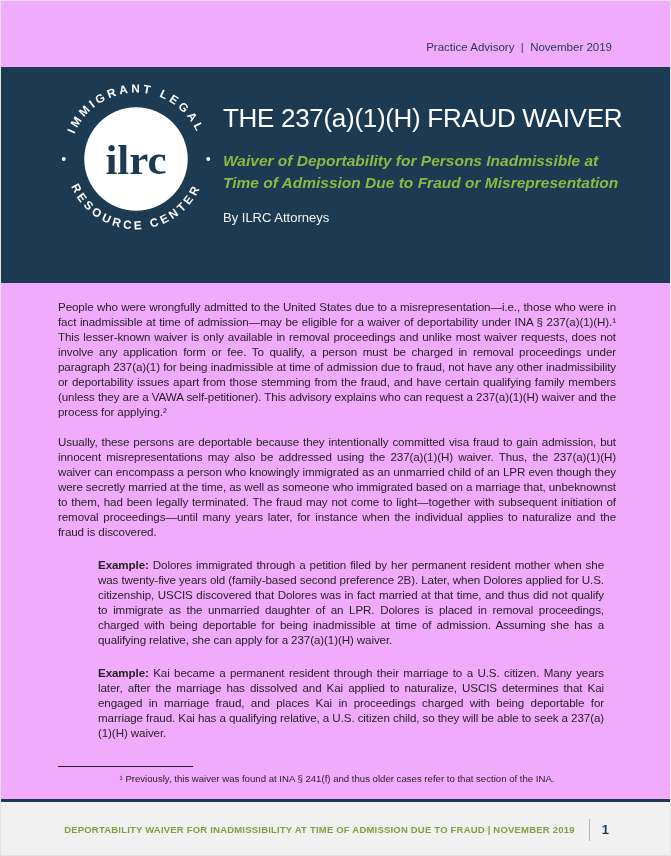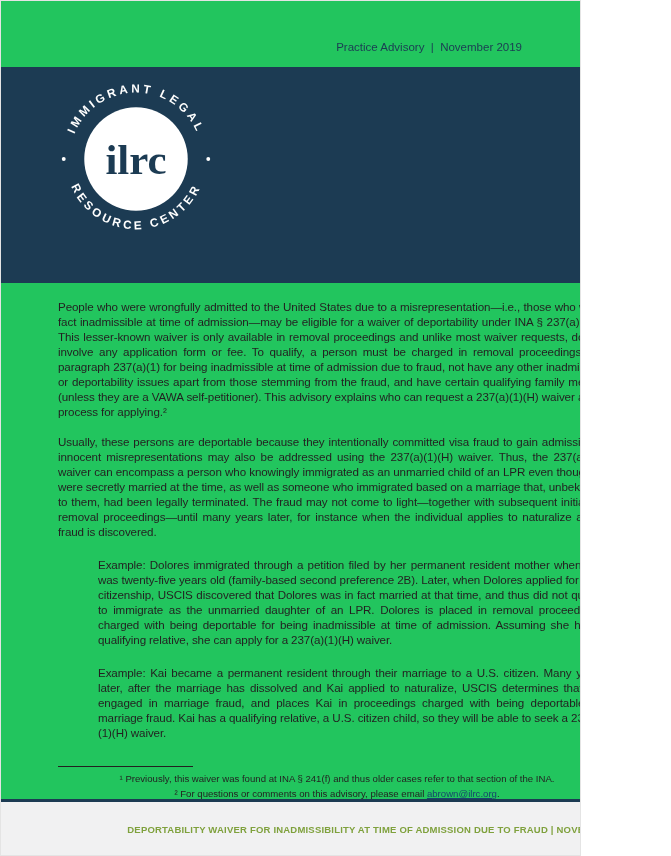--- a/index.html
+++ b/index.html
@@ -1,23 +1,23 @@
 <!DOCTYPE html>
 <html><head>
 <meta charset="utf-8">
 <style>
   * { box-sizing: border-box; margin: 0; padding: 0; }
   html, body { background: #fff; }
   body { font-family: "Liberation Sans", sans-serif; }
 
   .page {
     position: relative;
-    width: 581px;
+    width: 671px;
     height: 856px;
-    background: #22c55e;
+    background: #f0abfc;
     border: 1px solid #e4e4e4;
     overflow: hidden;
   }
 
   
   .meta-line {
     position: absolute;
     top: 40px;
     right: 58px;
     font-size: 11.5px;
@@ -91,21 +91,21 @@
     color: #231f20;
     font-size: 11.6px;
     line-height: 15px;
     letter-spacing: -0.1px;
   }
   .content p { text-align: justify; margin-bottom: 15px; }
   .example {
     margin: 18px 12px 18px 40px;
     text-align: justify;
   }
-  .example .ex-label { font-weight: 400; }
+  .example .ex-label { font-weight: 700; }
   .it { }
 
   .footnote-rule {
     margin-top: 26px;
     width: 135px;
     border-top: 1px solid #231f20;
   }
   .footnotes {
     margin-top: 4px;
     font-size: 9.6px;
@@ -130,21 +130,21 @@
   }
   .footer-bar {
     position: absolute;
     top: 801px;
     left: 0;
     width: 671px;
     height: 55px;
     background: #f1f1f2;
     display: flex;
     align-items: center;
-    justify-content: flex-end;
+    justify-content: center;
   }
   .footer-title {
     color: #7fa13d;
     font-size: 9.5px;
     font-weight: 700;
     letter-spacing: 0.2px;
   }
   .footer-sep {
     width: 1px;
     height: 22px;
@@ -173,35 +173,39 @@
         <textPath href="#arcTop" startOffset="50%" text-anchor="middle">IMMIGRANT LEGAL</textPath>
       </text>
       <text class="arc-text">
         <textPath href="#arcBottom" startOffset="50%" text-anchor="middle">RESOURCE CENTER</textPath>
       </text>
       <circle cx="11" cy="85" r="2" fill="#ffffff"></circle>
       <circle cx="159" cy="85" r="2" fill="#ffffff"></circle>
       <text x="85" y="100" text-anchor="middle" class="logo-word">ilrc</text>
     </svg>
 
+    <div class="banner-text">
+      <h1 class="doc-title">THE 237(a)(1)(H) FRAUD WAIVER</h1>
+      <h2 class="doc-subtitle">Waiver of Deportability for Persons Inadmissible at Time of Admission Due to Fraud or Misrepresentation</h2>
+      <div class="byline">By ILRC Attorneys</div>
+    </div>
   </header>
 
   <main class="content">
     <p><span>People who were wrongfully admitted to the United States due to a misrepresentation—i.e., those who were in fact inadmissible at time of admission—may be eligible for a waiver of deportability under INA § 237(a)(1)(H).¹ This lesser-known waiver is </span><span class="it">only available in removal proceedings</span><span> and unlike most waiver requests, </span><span class="it">does not involve any application form or fee</span><span>. To qualify, a person must be charged in removal proceedings under paragraph 237(a)(1) for being inadmissible at time of admission due to fraud, not have any other inadmissibility or deportability issues apart from those stemming from the fraud, and have certain qualifying family members (unless they are a VAWA self-petitioner). This advisory explains who can request a 237(a)(1)(H) waiver and the process for applying.²</span></p>
 
     <p>Usually, these persons are deportable because they intentionally committed visa fraud to gain admission, but innocent misrepresentations may also be addressed using the 237(a)(1)(H) waiver. Thus, the 237(a)(1)(H) waiver can encompass a person who knowingly immigrated as an unmarried child of an LPR even though they were secretly married at the time, as well as someone who immigrated based on a marriage that, unbeknownst to them, had been legally terminated. The fraud may not come to light—together with subsequent initiation of removal proceedings—until many years later, for instance when the individual applies to naturalize and the fraud is discovered.</p>
 
     <div class="example"><span class="ex-label">Example:</span><span> Dolores immigrated through a petition filed by her permanent resident mother when she was twenty-five years old (family-based second preference 2B). Later, when Dolores applied for U.S. citizenship, USCIS discovered that Dolores was in fact married at that time, and thus did not qualify to immigrate as the unmarried daughter of an LPR. Dolores is placed in removal proceedings, charged with being deportable for being inadmissible at time of admission. Assuming she has a qualifying relative, she can apply for a 237(a)(1)(H) waiver.</span></div>
 
     <div class="example"><span class="ex-label">Example:</span><span> Kai became a permanent resident through their marriage to a U.S. citizen. Many years later, after the marriage has dissolved and Kai applied to naturalize, USCIS determines that Kai engaged in marriage fraud, and places Kai in proceedings charged with being deportable for marriage fraud. Kai has a qualifying relative, a U.S. citizen child, so they will be able to seek a 237(a)(1)(H) waiver.</span></div>
 
     <div class="footnote-rule"></div>
     <div class="footnotes">
       <div class="footnote">¹ Previously, this waiver was found at INA § 241(f) and thus older cases refer to that section of the INA.</div>
-      <div class="footnote"><span>² For questions or comments on this advisory, please email </span><span class="fn-link">abrown@ilrc.org</span><span>.</span></div>
     </div>
   </main>
 
   <div class="footer-rule"></div>
   <footer class="footer-bar">
     <span class="footer-title">DEPORTABILITY WAIVER FOR INADMISSIBILITY AT TIME OF ADMISSION DUE TO FRAUD | NOVEMBER 2019</span>
     <span class="footer-sep"></span>
     <span class="page-num">1</span>
   </footer>
 

